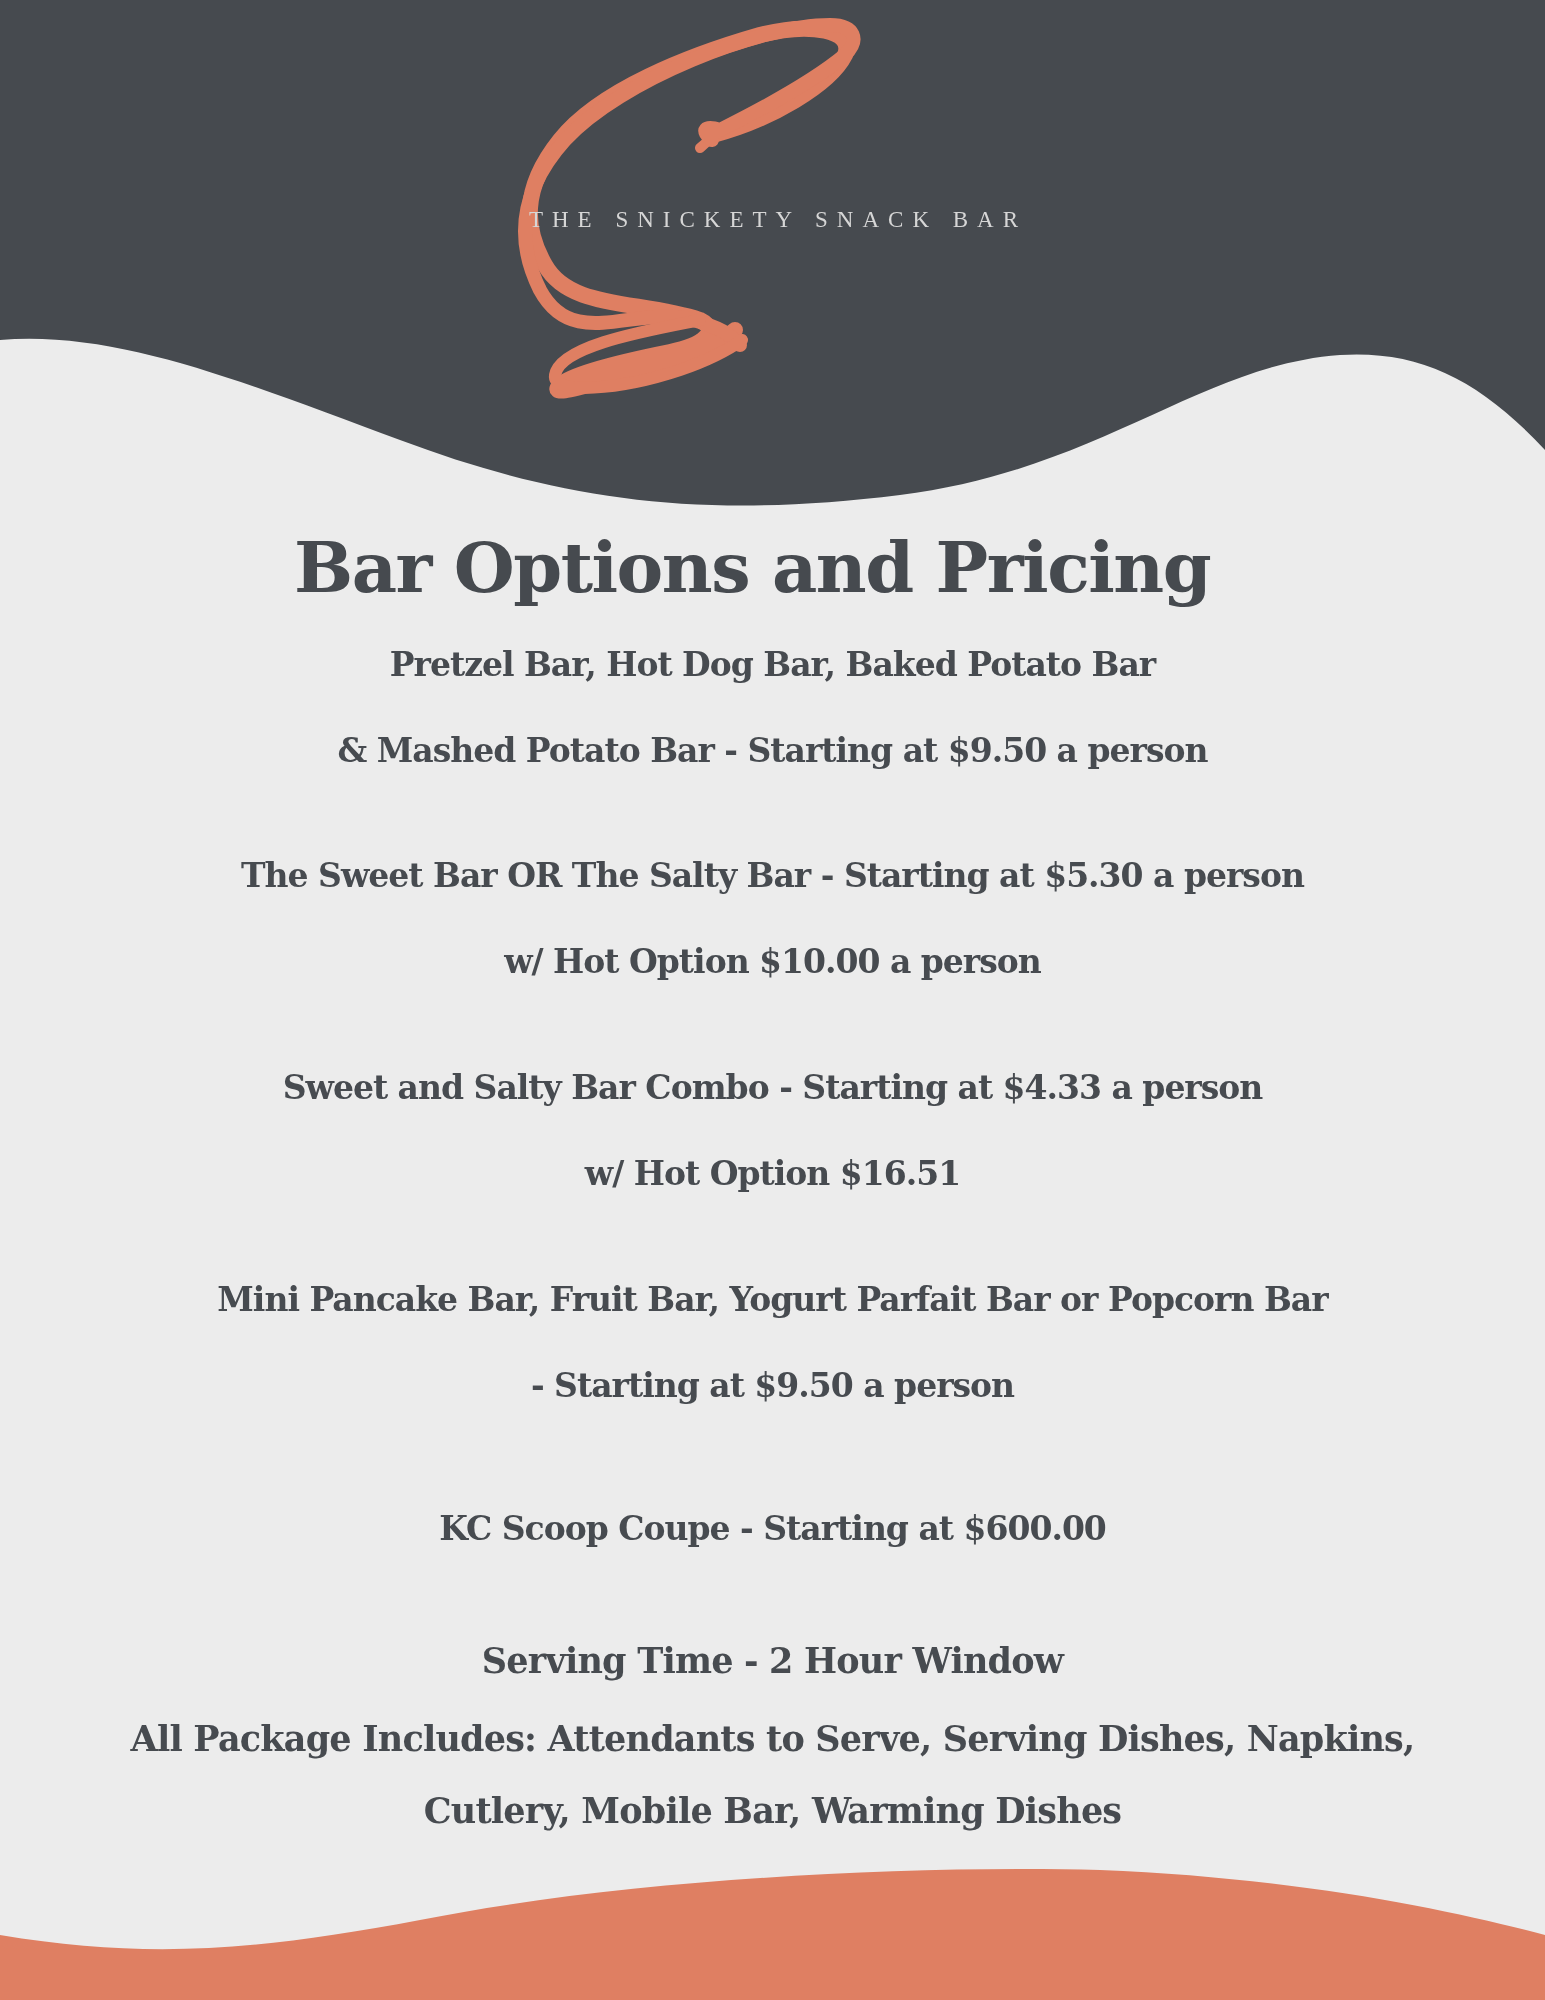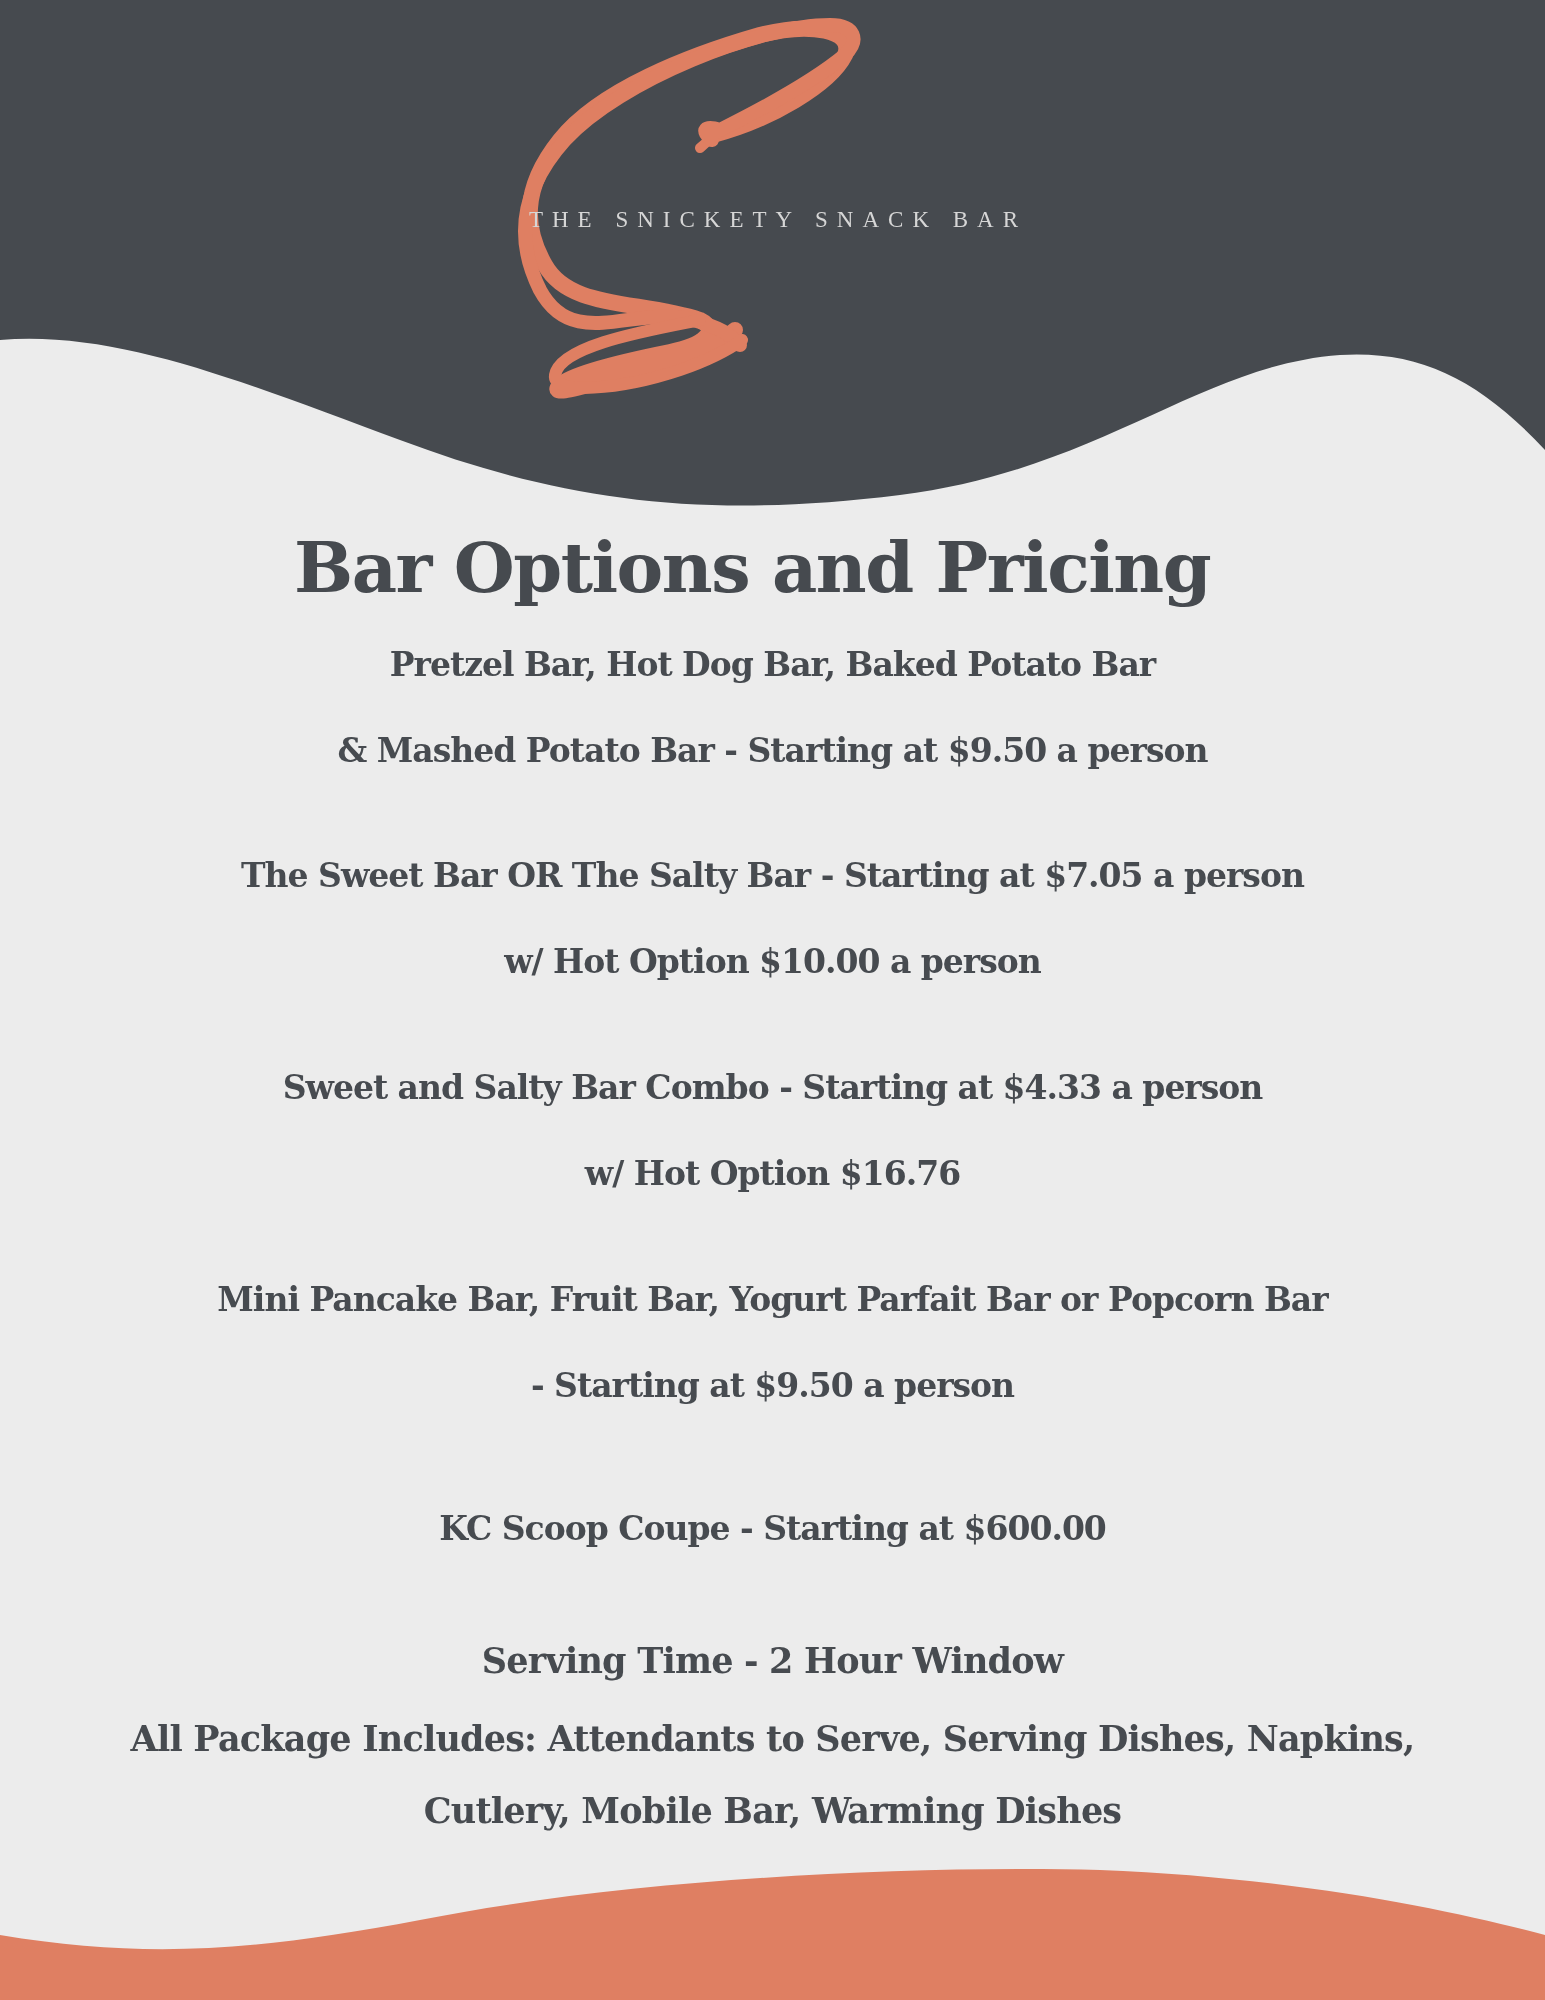--- a/index.html
+++ b/index.html
@@ -45,25 +45,25 @@
   <path d="M0,1935 C150,1960 260,1950 420,1920 C620,1880 900,1865 1100,1870 C1300,1878 1450,1910 1545,1935 V2000 H0 Z" fill="#df7f62"></path>
 </svg>
 
 <div class="brand-name" style="padding-left:11px;">THE SNICKETY SNACK BAR</div>
 
 <h1 class="title">Bar Options and Pricing</h1>
 
 <div class="line" style="top:645px">Pretzel Bar, Hot Dog Bar, Baked Potato Bar</div>
 <div class="line" style="top:731px">&amp; Mashed Potato Bar - Starting at $9.50 a person</div>
 
-<div class="line" style="top:856px">The Sweet Bar OR The Salty Bar - Starting at $7.05 a person</div>
+<div class="line" style="top:856px">The Sweet Bar OR The Salty Bar - Starting at $5.30 a person</div>
 <div class="line" style="top:942px">w/ Hot Option $10.00 a person</div>
 
 <div class="line" style="top:1068px">Sweet and Salty Bar Combo - Starting at $4.33 a person</div>
-<div class="line" style="top:1154px">w/ Hot Option $16.76</div>
+<div class="line" style="top:1154px">w/ Hot Option $16.51</div>
 
 <div class="line" style="top:1280px">Mini Pancake Bar, Fruit Bar, Yogurt Parfait Bar or Popcorn Bar</div>
 <div class="line" style="top:1366px">- Starting at $9.50 a person</div>
 
 <div class="line" style="top:1509px">KC Scoop Coupe - Starting at $600.00</div>
 
 <div class="line small" style="top:1640px">Serving Time - 2 Hour Window</div>
 <div class="line small" style="top:1718px">All Package Includes: Attendants to Serve, Serving Dishes, Napkins,</div>
 <div class="line small" style="top:1790px">Cutlery, Mobile Bar, Warming Dishes</div>
 

